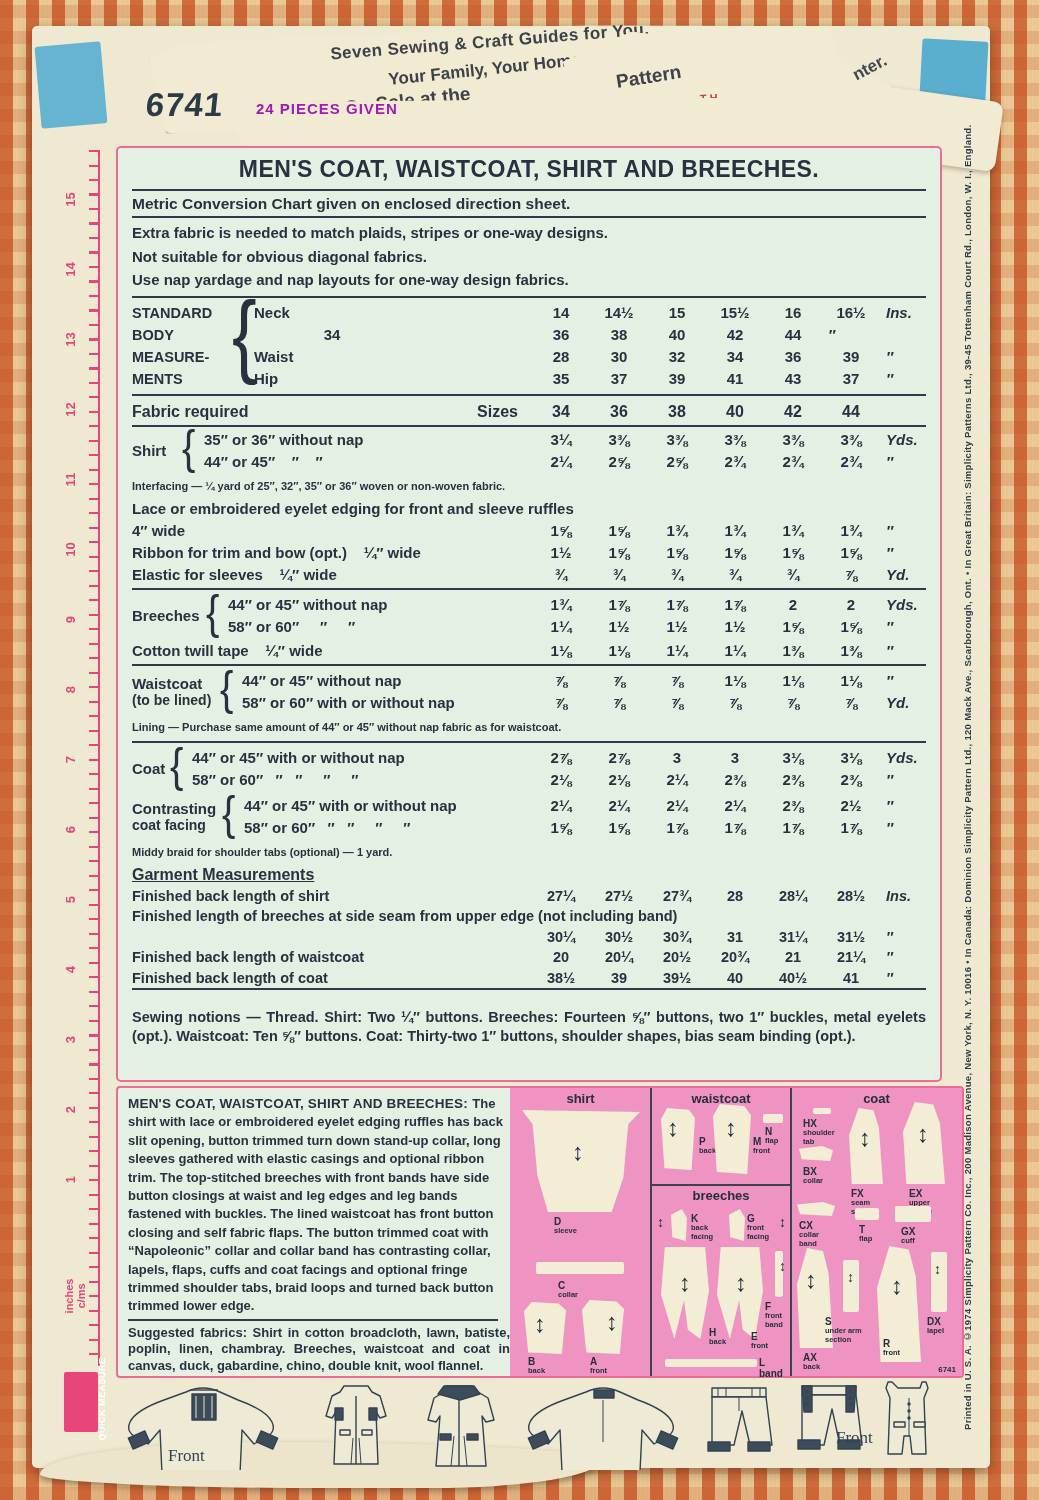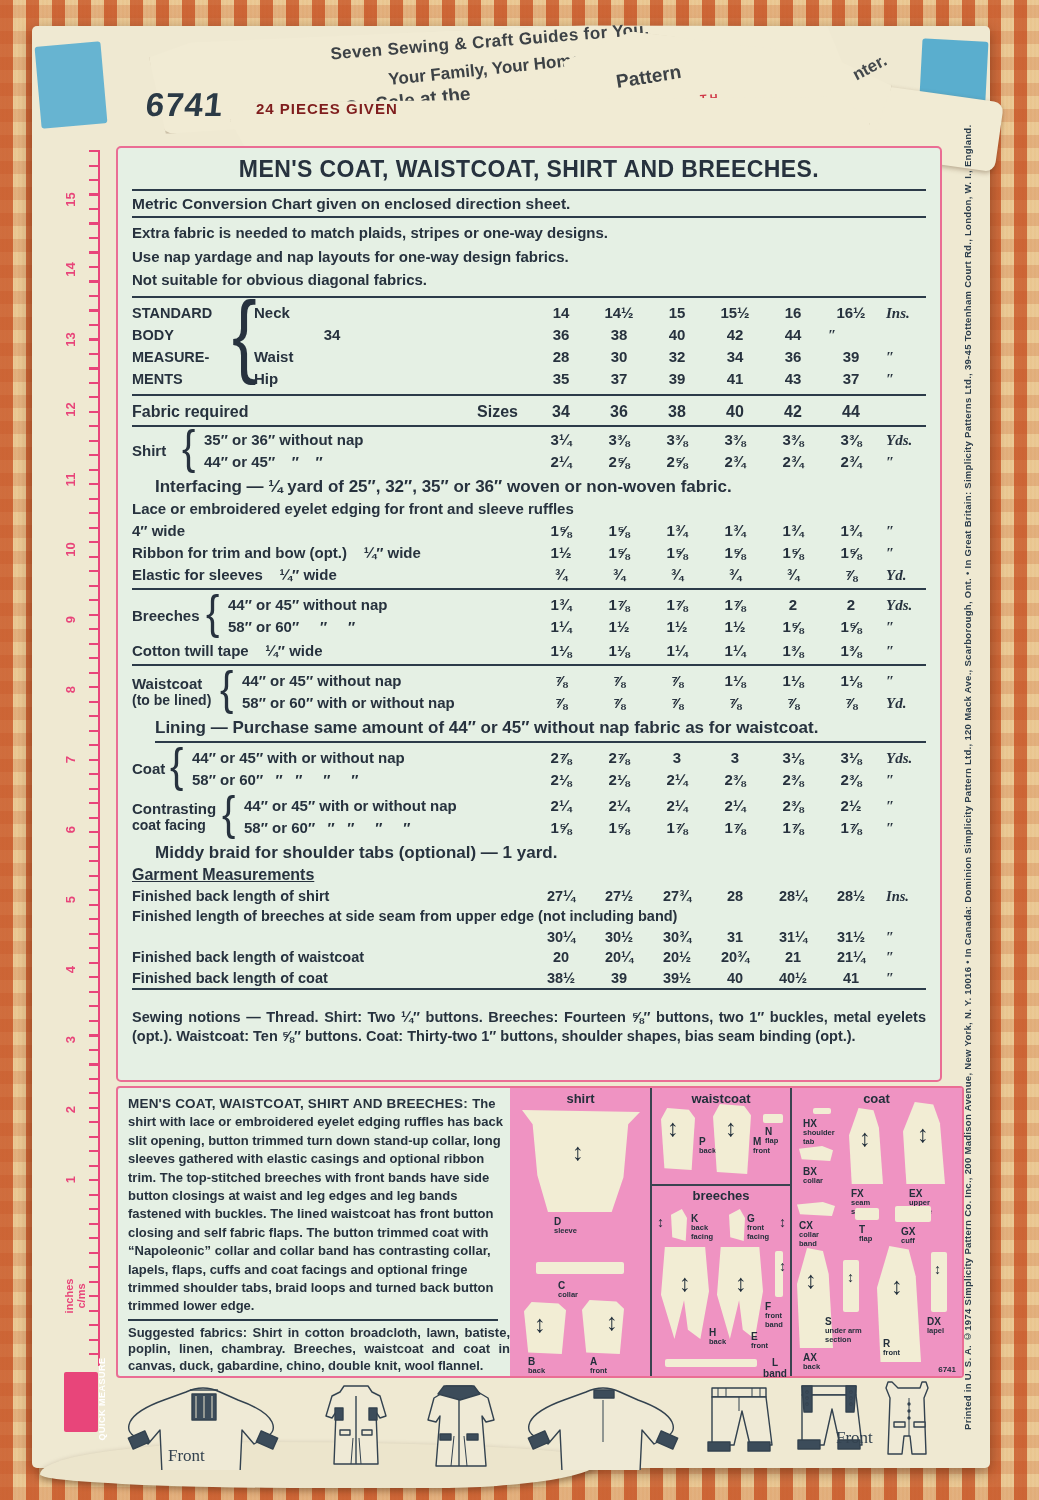--- a/index.html
+++ b/index.html
@@ -32,21 +32,21 @@
   .flaptext{position:absolute;color:#3d4246;font-weight:700;white-space:nowrap;}
   #flap-line1{left:330px;top:32px;font-size:17px;transform:rotate(-4.5deg);letter-spacing:.4px;}
   #flap-line2{left:388px;top:60px;font-size:17px;transform:rotate(-6deg);}
   #flap-line3{left:616px;top:66px;font-size:19px;transform:rotate(-9deg);}
   #flap-line4{left:344px;top:90px;font-size:19px;transform:rotate(-6.5deg);}
   #flap-line5{left:852px;top:58px;font-size:17px;transform:rotate(-28deg);color:#43484c;}
   #red-frag{left:700px;top:92px;font-size:11px;color:#cf3747;transform:rotate(-4deg);font-weight:700;}
   
   #pat-number{position:absolute;left:146px;top:86px;font-size:33px;font-weight:700;
               color:#2b3a46;transform:skewX(-6deg);letter-spacing:1px;}
-  #pieces-given{position:absolute;left:256px;top:100px;font-size:15px;font-weight:700;color:#7f1d1d;letter-spacing:1px;}
+  #pieces-given{position:absolute;left:256px;top:100px;font-size:15px;font-weight:700;color:#a21caf;letter-spacing:1px;}
   
   #ruler{position:absolute;left:58px;top:150px;width:44px;height:1270px;}
   #ruler .line{position:absolute;right:2px;top:0;width:2px;height:1216px;background:#e8457a;}
   #ruler .ticks{position:absolute;right:4px;top:0;width:9px;height:1216px;
      background:repeating-linear-gradient(180deg,#e8457a 0 2px,rgba(0,0,0,0) 2px 14.5px);}
   #ruler .num{position:absolute;left:2px;width:20px;text-align:center;color:#e8457a;
      font-size:13px;font-weight:700;transform:rotate(-90deg);}
   #ruler .unit{position:absolute;color:#e8457a;font-size:11px;font-weight:700;transform:rotate(-90deg);white-space:nowrap;}
   #qm-box{position:absolute;left:6px;top:1222px;width:34px;height:60px;background:#e8457a;border-radius:2px;}
   #qm-box span{position:absolute;left:-4px;top:22px;color:#fff;font-size:9px;font-weight:700;
@@ -62,38 +62,38 @@
   #main-title{text-align:center;font-size:23px;font-weight:700;letter-spacing:.4px;margin:4px 0 6px 0;}
   .rule{border-bottom:2px solid #2c3b49;}
   #metric-line{font-size:15.5px;font-weight:700;line-height:25px;border-top:2px solid #2c3b49;border-bottom:2px solid #2c3b49;}
   #notes{padding:3px 0 4px 0;border-bottom:2px solid #2c3b49;}
   #notes div{font-size:15px;font-weight:700;line-height:23.5px;}
   
   .trow{display:grid;grid-template-columns:minmax(0,1fr) 58px 58px 58px 58px 58px 58px 46px;
         align-items:baseline;line-height:22px;font-size:15px;font-weight:700;}
   .trow .lbl{white-space:pre-wrap;}
   .trow .val{text-align:center;}
-  .trow .unit{text-align:left;padding-left:6px;font-style:italic;font-family:Liberation Serif, serif;}
+  .trow .unit{text-align:left;padding-left:6px;font-style:italic;}
   
   #meas-block{position:relative;padding:4px 0 4px 0;border-bottom:2px solid #2c3b49;}
   #meas-block .trow .lbl{padding-left:122px;}
   #meas-glabel{position:absolute;left:0;top:4px;font-size:14.5px;font-weight:700;line-height:22px;}
   #meas-brace{position:absolute;left:100px;top:-6px;font-size:74px;font-weight:400;
               transform:scaleY(1.25);color:#27323e;}
   
   #fab-header{display:grid;grid-template-columns:minmax(0,1fr) 58px 58px 58px 58px 58px 58px 46px;
      line-height:27px;font-size:16px;font-weight:700;border-bottom:2px solid #2c3b49;margin-top:2px;}
   #fab-header .fh-l{display:flex;justify-content:space-between;padding-right:14px;}
   #fab-header .val{text-align:center;}
   
   .fgroup{position:relative;padding:2px 0;}
   .fgroup .glabel{position:absolute;left:0;top:50%;transform:translateY(-50%);
      font-size:15px;font-weight:700;line-height:16px;}
   .fgroup .brace{position:absolute;font-size:40px;font-weight:400;transform:scaleY(1.15);top:50%;margin-top:-26px;}
-  .ftext{font-size:17px;font-weight:700;line-height:23px;margin-left:23px;}
+  .ftext{font-size:11px;font-weight:700;line-height:23px;}
   .fhead{font-size:15px;font-weight:700;line-height:22px;}
   
   #garment-title{font-size:16px;font-weight:700;line-height:22px;text-decoration:underline;}
   .grow{line-height:20.5px;font-size:14.5px;}
   .glabel-full{font-size:14.5px;font-weight:700;line-height:20.5px;}
   
   #notions{font-size:14.5px;font-weight:700;line-height:19.5px;text-align:justify;padding-top:3px;}
   
   #panel2{position:absolute;left:116px;top:1086px;width:848px;height:292px;
      background:#e5f0e4;border:2px solid #ea6d94;border-radius:4px;box-sizing:border-box;}
@@ -179,22 +179,22 @@
     <span class="unit" style="left: 10px; top: 1140px;">c/ms</span>
   </div>
 
 <div id="side-text">Printed in U. S. A.   ©1974 Simplicity Pattern Co. Inc., 200 Madison Avenue, New York, N. Y. 10016    •    In Canada:  Dominion Simplicity Pattern Ltd., 120 Mack Ave., Scarborough, Ont.    •    In Great Britain:   Simplicity Patterns Ltd.,  39-45 Tottenham Court Rd.,  London,  W. I.,  England.</div>
 
 <div id="panel1">
   <div id="main-title">MEN'S COAT, WAISTCOAT, SHIRT AND BREECHES.</div>
   <div id="metric-line">Metric Conversion Chart given on enclosed direction sheet.</div>
   <div id="notes">
       <div>Extra fabric is needed to match plaids, stripes or one-way designs.</div>
+      <div>Not suitable for obvious diagonal fabrics.</div>
       <div>Use nap yardage and nap layouts for one-way design fabrics.</div>
-      <div>Not suitable for obvious diagonal fabrics.</div>
     </div>
 
   <div id="meas-block">
     <div id="meas-glabel">
         <div>STANDARD</div>
         <div>BODY</div>
         <div>MEASURE-</div>
         <div>MENTS</div>
       </div>
     <div id="meas-brace">{</div>
@@ -561,21 +561,21 @@
           <div class="ln">front</div>
         </div>
         <div class="piece pc-vstrip" style="left: 124px; top: 66px; width: 8px; height: 46px;"></div>
         <span class="parrow small" style="left: 128px; top: 74px;">↕</span>
         <div class="plabel" style="left: 114px; top: 116px;">
           <div class="l0">F</div>
           <div class="ln">front</div>
           <div class="ln">band</div>
         </div>
         <div class="piece pc-strip" style="left: 14px; top: 174px; width: 92px; height: 8px;"></div>
-        <div class="plabel" style="left: 108px; top: 172px; text-align: center;">
+        <div class="plabel" style="left: 108px; top: 172px;">
           <div class="l0">L band</div>
         </div>
       </div>
       <div class="dpanel" style="left: 281px; top: 0px; width: 171px; height: 288px;">
         <div class="dtitle">coat</div>
         <div class="piece pc-strip" style="left: 22px; top: 20px; width: 18px; height: 6px;"></div>
         <div class="plabel" style="left: 12px; top: 30px;">
           <div class="l0">HX</div>
           <div class="ln">shoulder</div>
           <div class="ln">tab</div>

